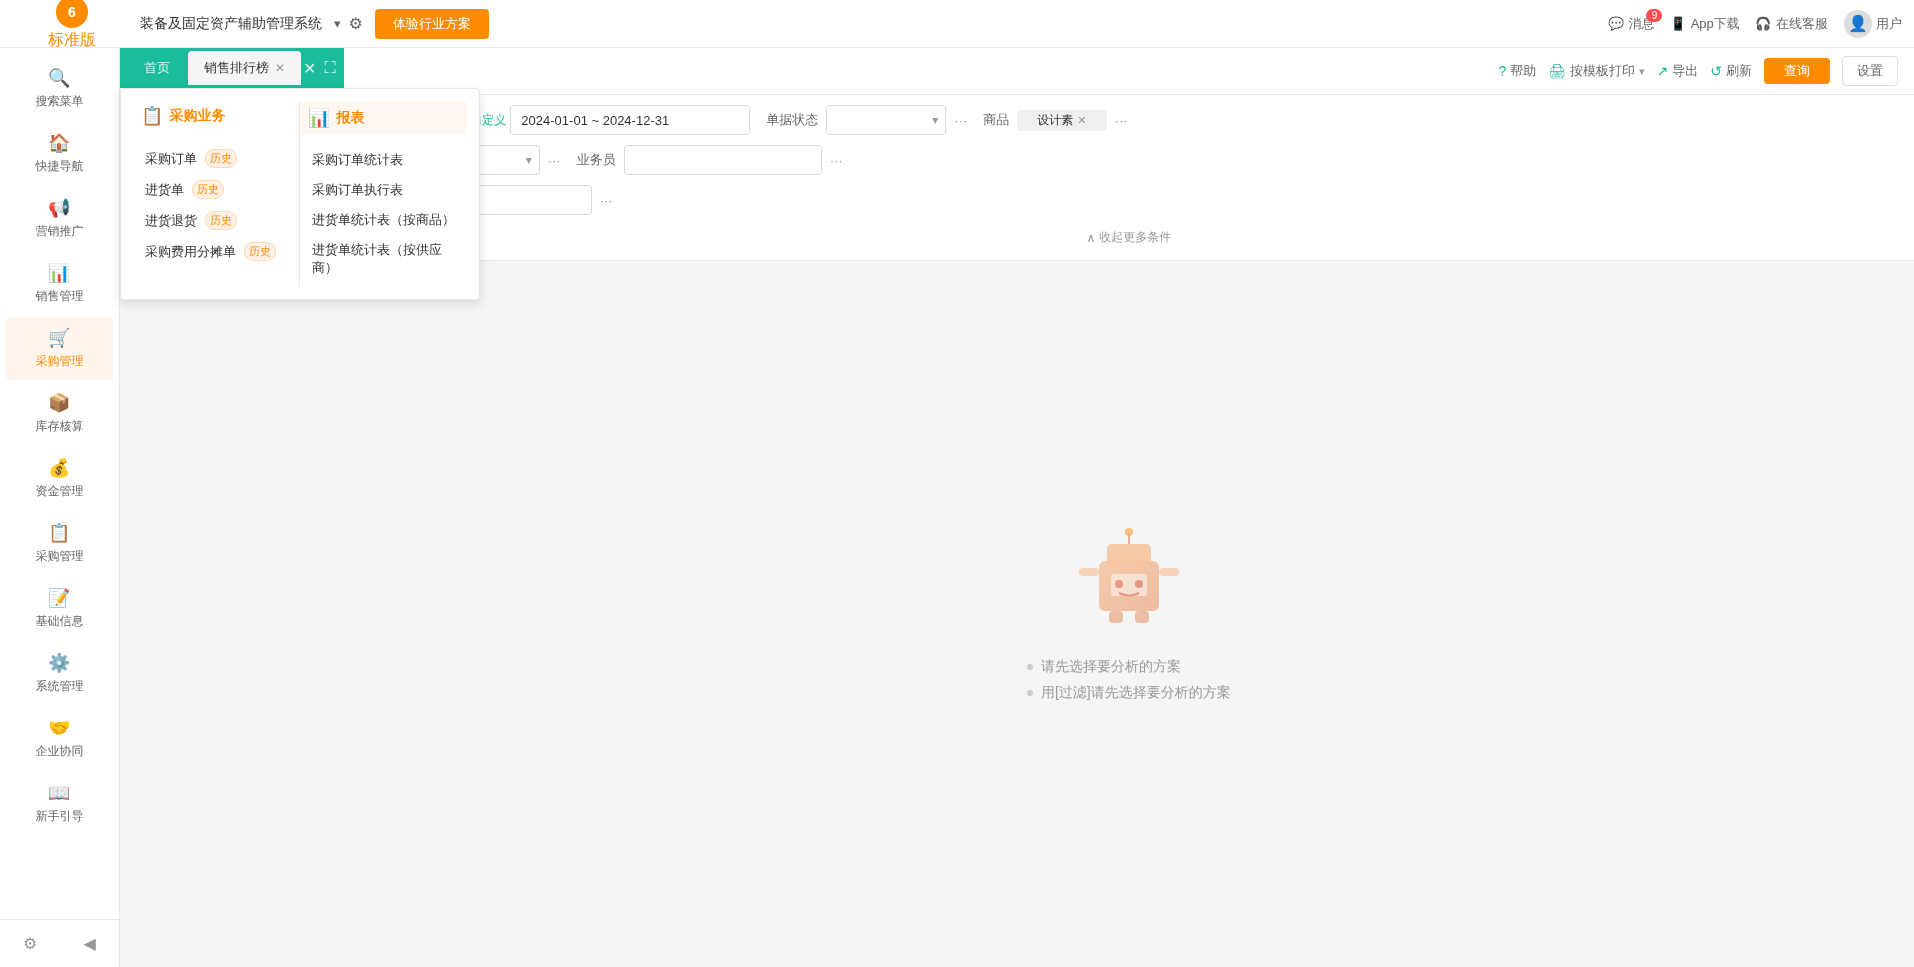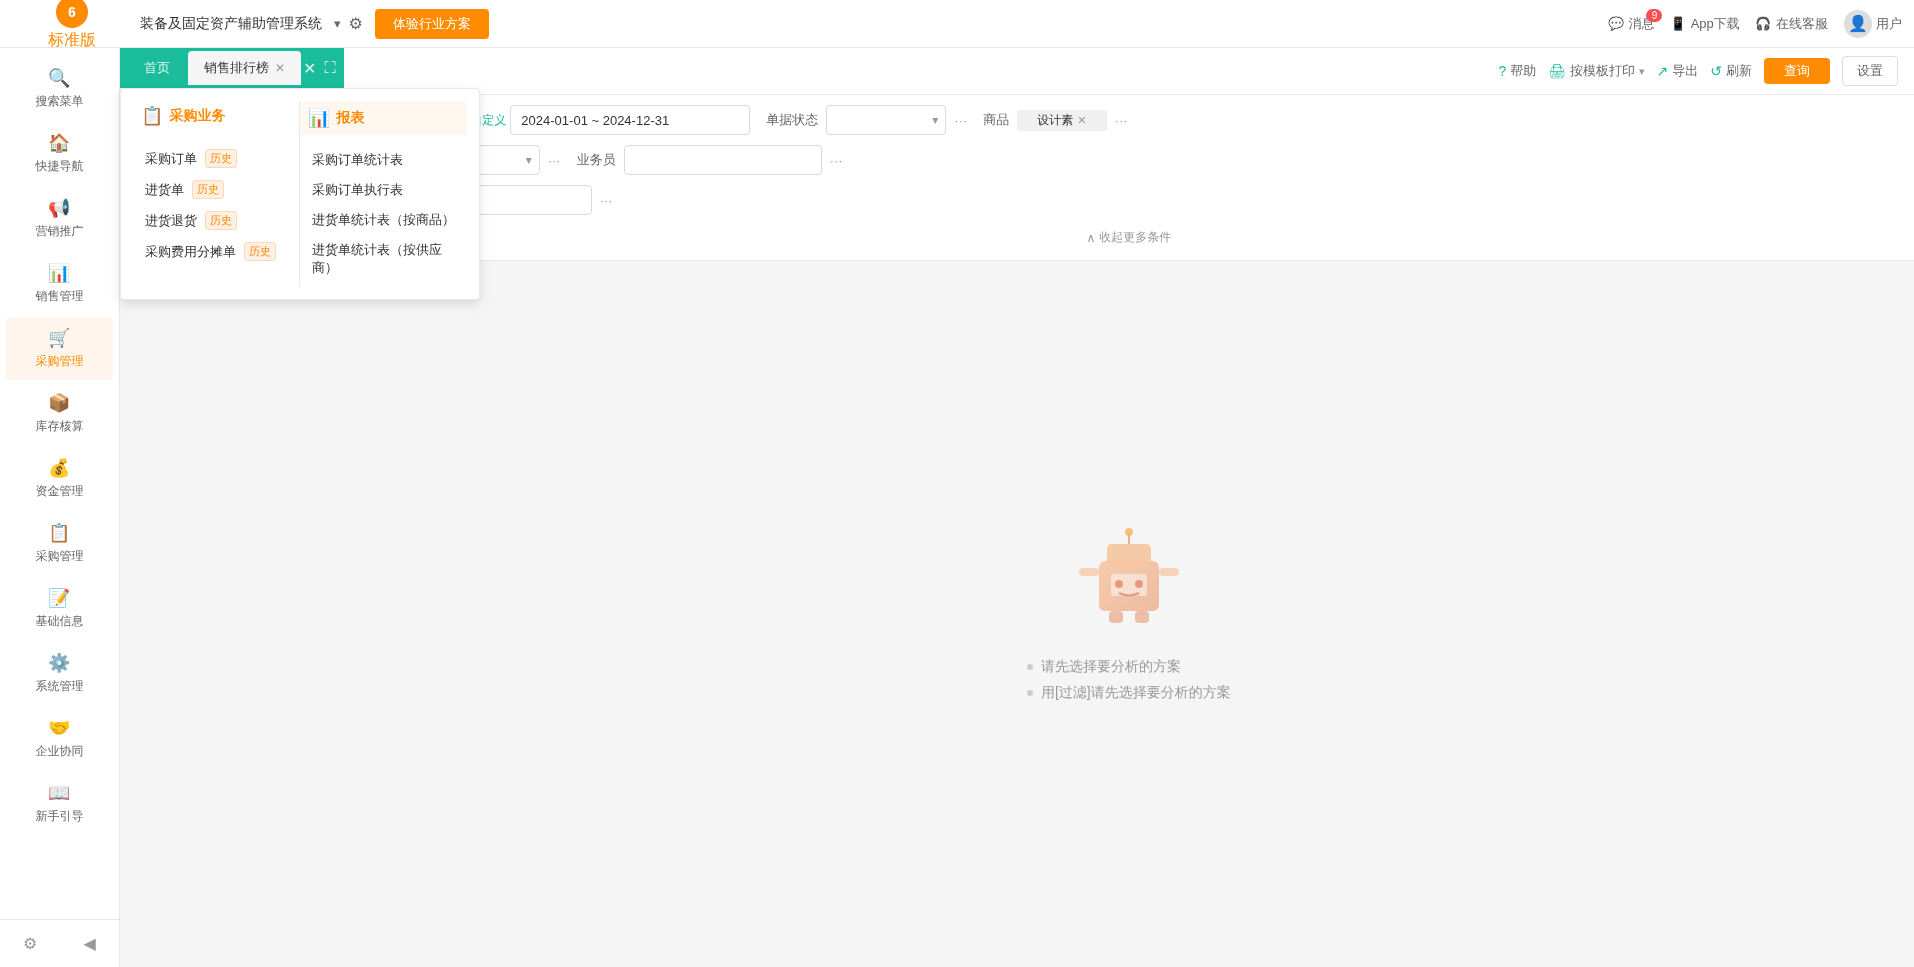--- a/index.html
+++ b/index.html
@@ -421,21 +421,21 @@
       gap: 8px;
       padding: 6px 4px;
       cursor: pointer;
       color: #333;
       font-size: 13px;
     }
     .history-badge {
       background: #fff0e6;
       color: #ff8c00;
       border: 1px solid #ffd8b5;
-      border-radius: 3px;
+      border-radius: 9px;
       font-size: 11px;
       padding: 1px 4px;
     }
     .col-divider {
       border-right: 1px solid #e8e8e8;
     }
 
     
     .robot-svg { opacity: 0.7; }
   </style>

